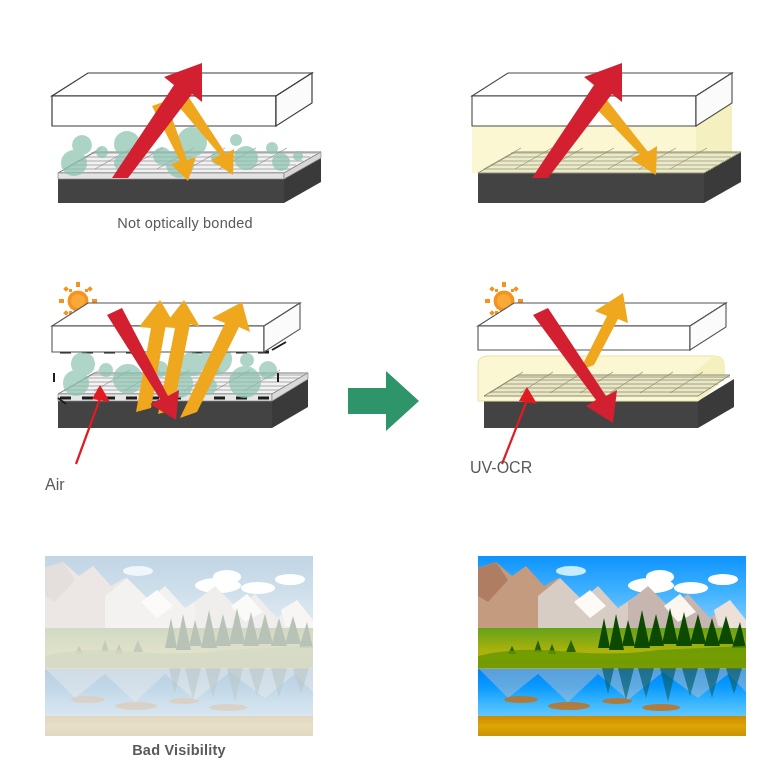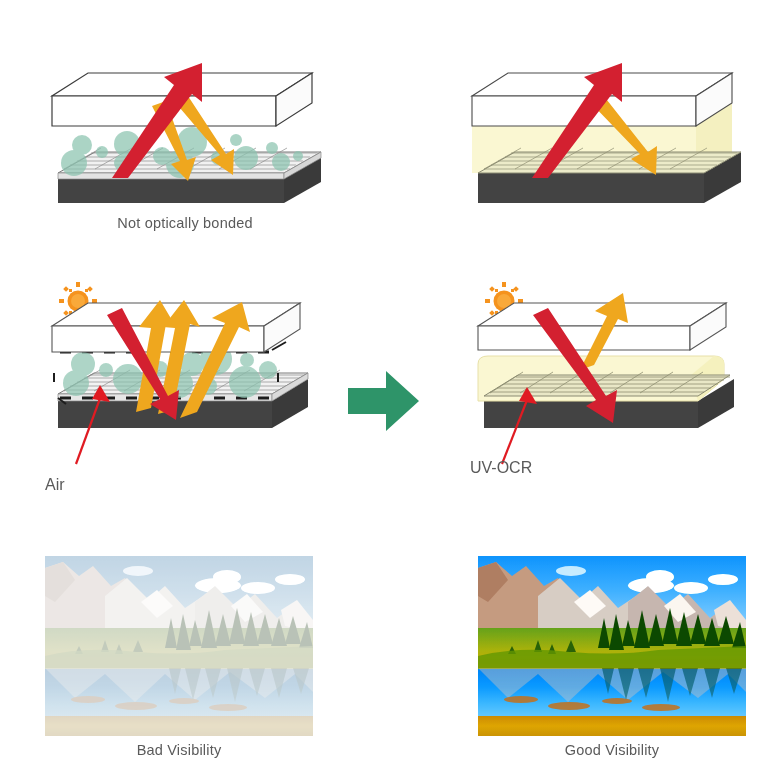--- a/index.html
+++ b/index.html
@@ -403,21 +403,21 @@
         <polygon points="248,0 256,26 264,0"></polygon>
       </g>
     </svg>
     <div class="ph-silt" style="left:26px;top:140px;width:34px;height:7px;"></div>
     <div class="ph-silt" style="left:70px;top:146px;width:42px;height:8px;"></div>
     <div class="ph-silt" style="left:124px;top:142px;width:30px;height:6px;"></div>
     <div class="ph-silt" style="left:164px;top:148px;width:38px;height:7px;"></div>
     <div class="ph-layer ph-fore"></div>
     <div class="wash"></div>
   </div>
-  <div class="caption" style="left:45px;top:742px;width:268px;">Bad Visibility</div>
+  <div class="caption" style="left:45px;top:742px;width:268px;font-weight:bold;">Bad Visibility</div>
 
   <div class="photo vivid" style="left:478px;top:556px;width:268px;height:180px;">
     <div class="ph-layer ph-sky"></div>
     <div class="ph-cloud" style="left:150px;top:22px;width:46px;height:15px;"></div>
     <div class="ph-cloud" style="left:168px;top:14px;width:28px;height:14px;"></div>
     <div class="ph-cloud" style="left:196px;top:26px;width:34px;height:12px;"></div>
     <div class="ph-cloud" style="left:78px;top:10px;width:30px;height:10px;opacity:.7;"></div>
     <div class="ph-cloud" style="left:230px;top:18px;width:30px;height:11px;"></div>
     <svg class="ph-mount" style="left:0;top:0;" width="268" height="110" viewBox="0 0 268 110">
       <polygon points="0,12 18,6 34,20 48,10 66,30 80,22 96,46 70,80 0,80" fill="#b89a87"></polygon>
@@ -463,15 +463,14 @@
         <polygon points="226,0 234,30 242,0"></polygon>
         <polygon points="248,0 256,26 264,0"></polygon>
       </g>
     </svg>
     <div class="ph-silt" style="left:26px;top:140px;width:34px;height:7px;"></div>
     <div class="ph-silt" style="left:70px;top:146px;width:42px;height:8px;"></div>
     <div class="ph-silt" style="left:124px;top:142px;width:30px;height:6px;"></div>
     <div class="ph-silt" style="left:164px;top:148px;width:38px;height:7px;"></div>
     <div class="ph-layer ph-fore"></div>
   </div>
-  <div class="caption" style="left:478px;top:742px;width:268px;">Good Visibility</div>
 
 </div>
 
 </body></html>

